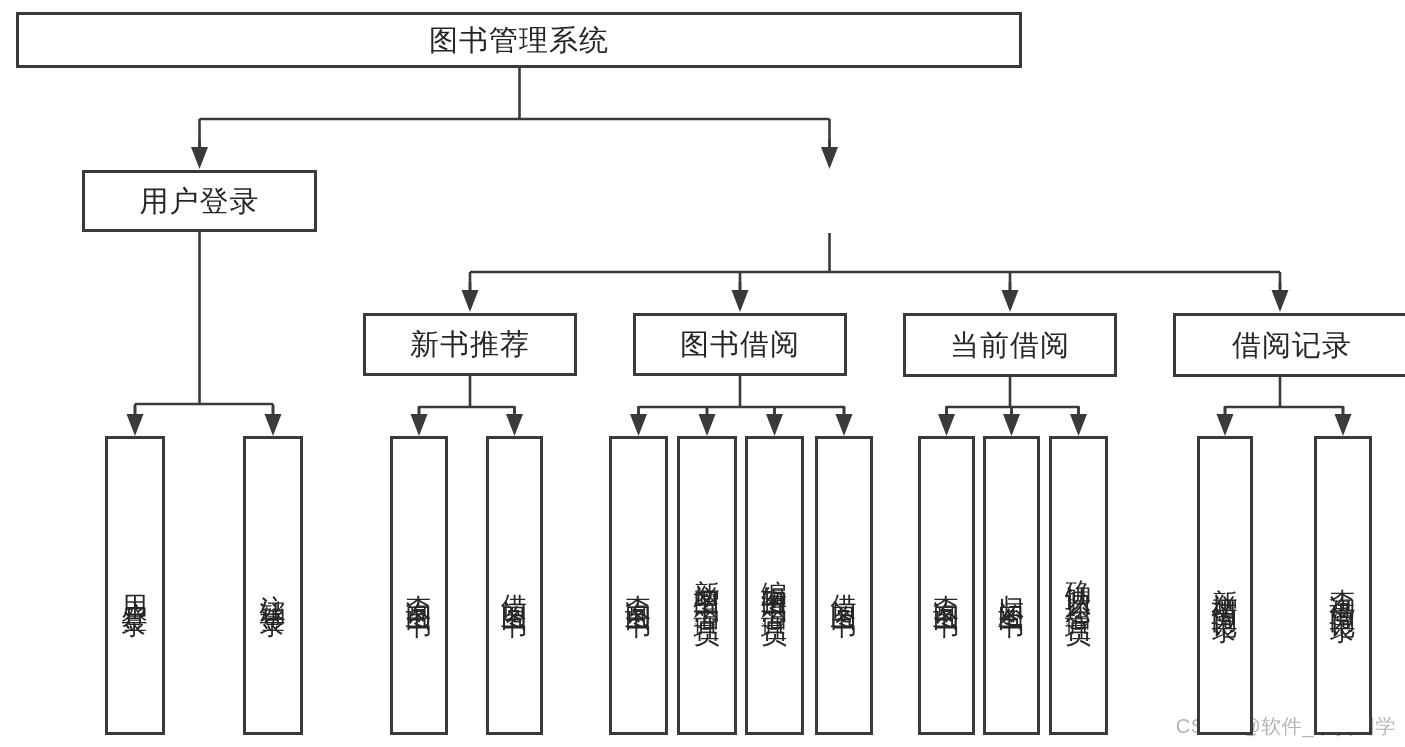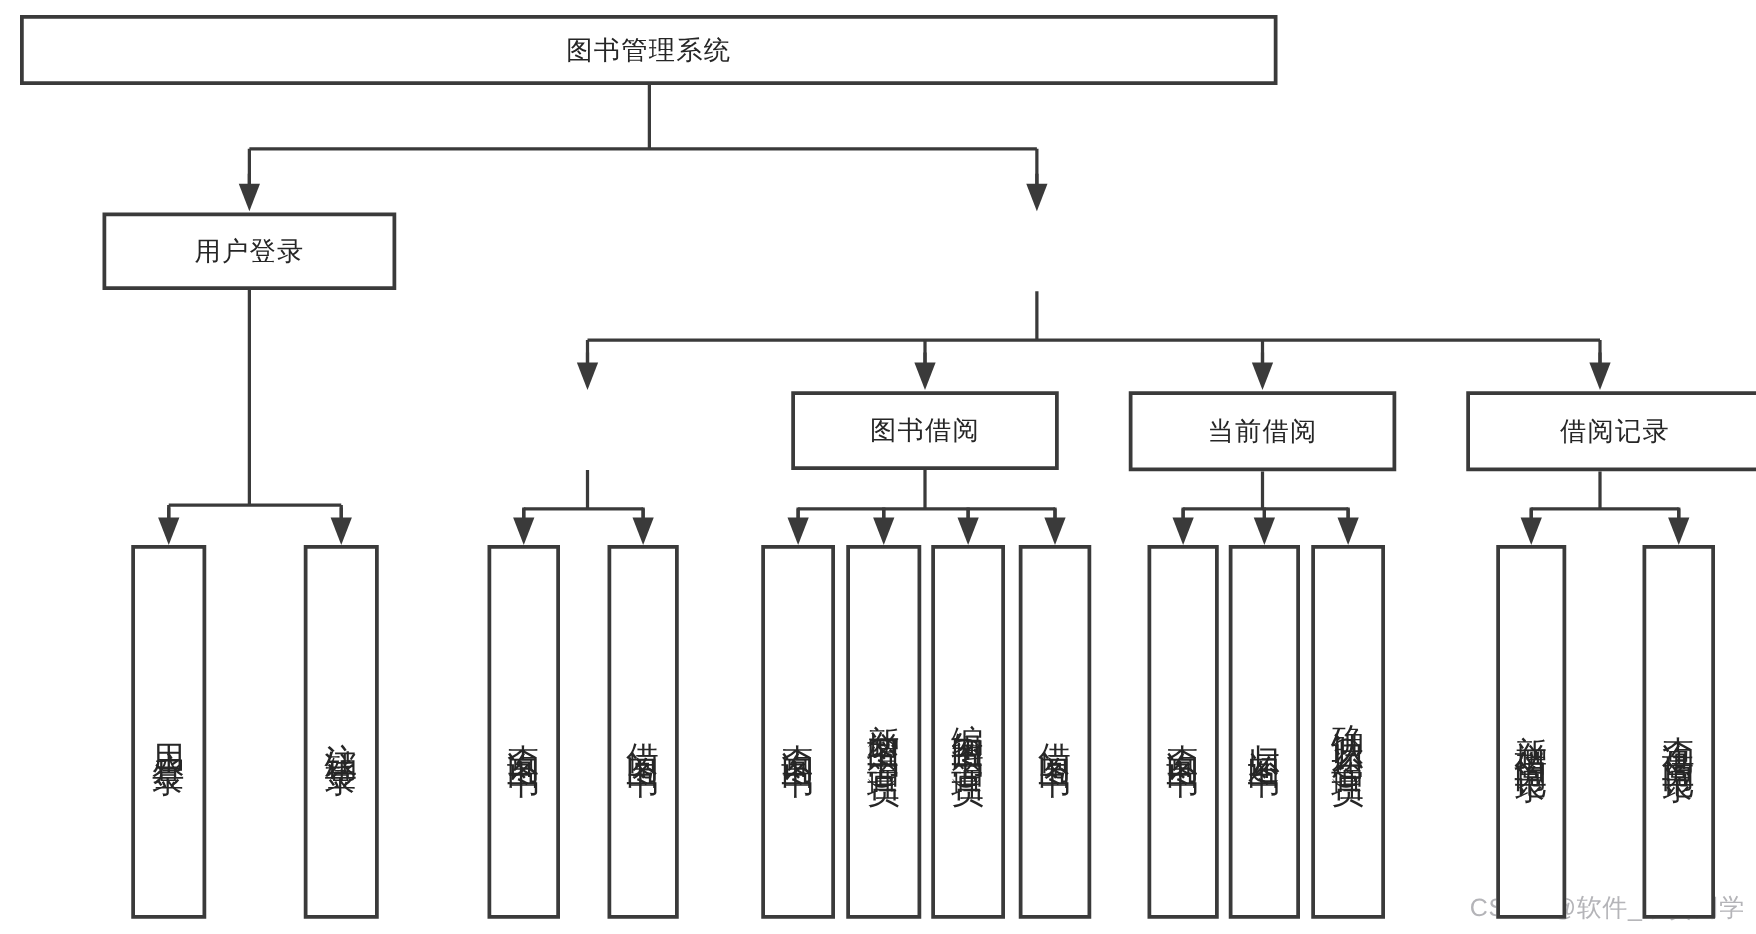--- a/index.html
+++ b/index.html
@@ -24,21 +24,21 @@
     display: flex;
     align-items: center;
     justify-content: center;
   }
   .node .label {
     color: var(--text, #262626);
     line-height: 1;
     white-space: nowrap;
   }
   .hbox .label {
-    font-size: 21px;
+    font-size: 29px;
     letter-spacing: 1px;
   }
   .vbox .label {
     writing-mode: vertical-rl;
     text-orientation: mixed;
     font-size: 26px;
     letter-spacing: 6px;
   }
   .watermark {
     position: absolute;
@@ -126,20 +126,23 @@
       <line x1="1343" y1="406" x2="1343" y2="422" stroke="#3a3a3a" stroke-width="2.6"></line>
       <polygon points="1334.5,414 1351.5,414 1343,436" fill="#3a3a3a"></polygon>
     </svg>
   <div class="watermark">CSDN @软件_小贺同学</div>
 <div class="node hbox" style="left: 16px; top: 12px; width: 1006px; height: 56px;">
       <span class="label">图书管理系统</span>
     </div>
     <div class="node hbox" style="left: 82px; top: 170px; width: 235px; height: 62px;">
       <span class="label">用户登录</span>
     </div>
+    <div class="node hbox" style="left: 363px; top: 313px; width: 214px; height: 63px;">
+      <span class="label">新书推荐</span>
+    </div>
     <div class="node hbox" style="left: 633px; top: 313px; width: 214px; height: 63px;">
       <span class="label">图书借阅</span>
     </div>
     <div class="node hbox" style="left: 903px; top: 313px; width: 214px; height: 64px;">
       <span class="label">当前借阅</span>
     </div>
     <div class="node hbox" style="left: 1173px; top: 313px; width: 238px; height: 64px;">
       <span class="label">借阅记录</span>
     </div>
     <div class="node vbox" style="left: 105px; top: 436px; width: 60px; height: 299px;">

